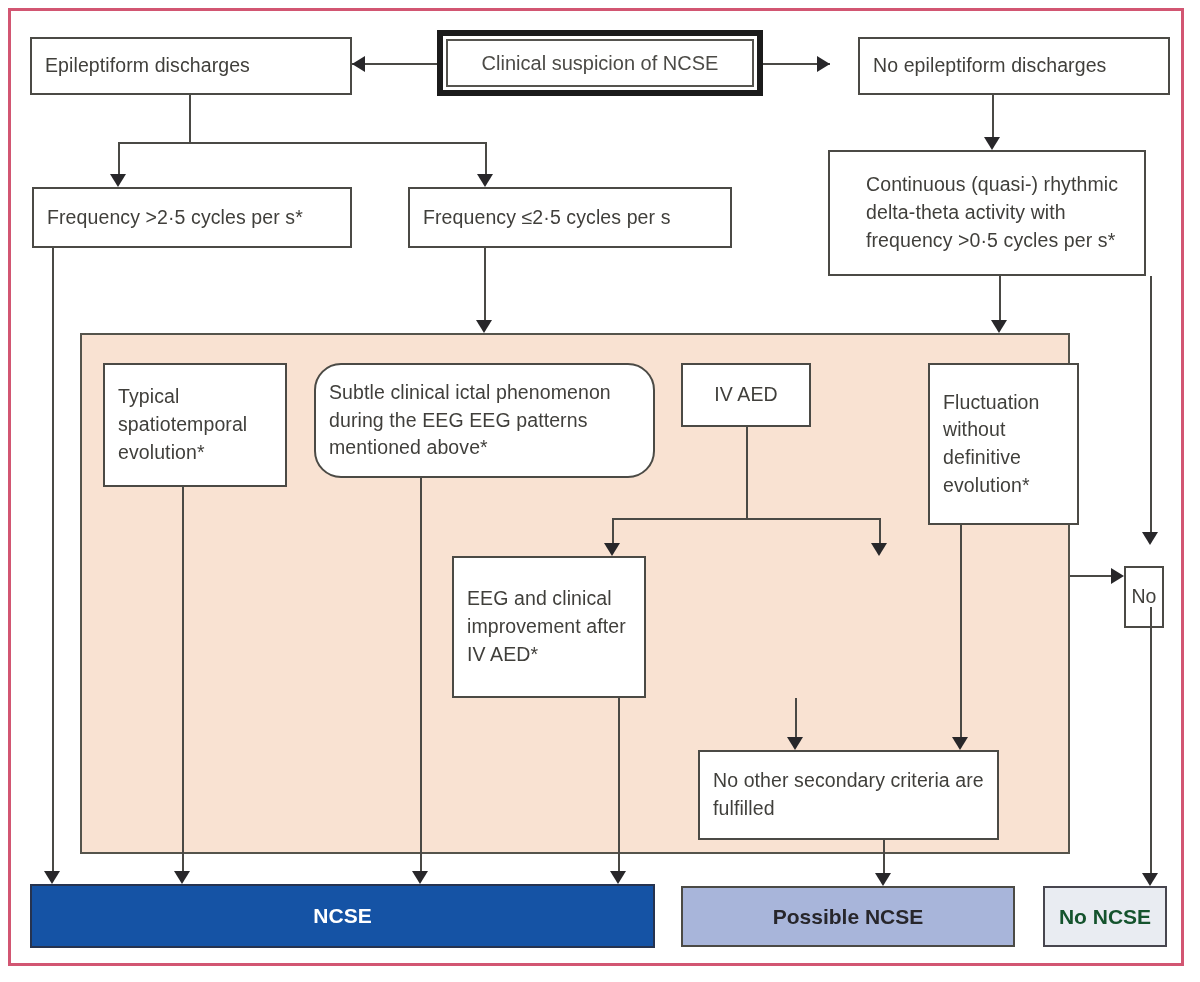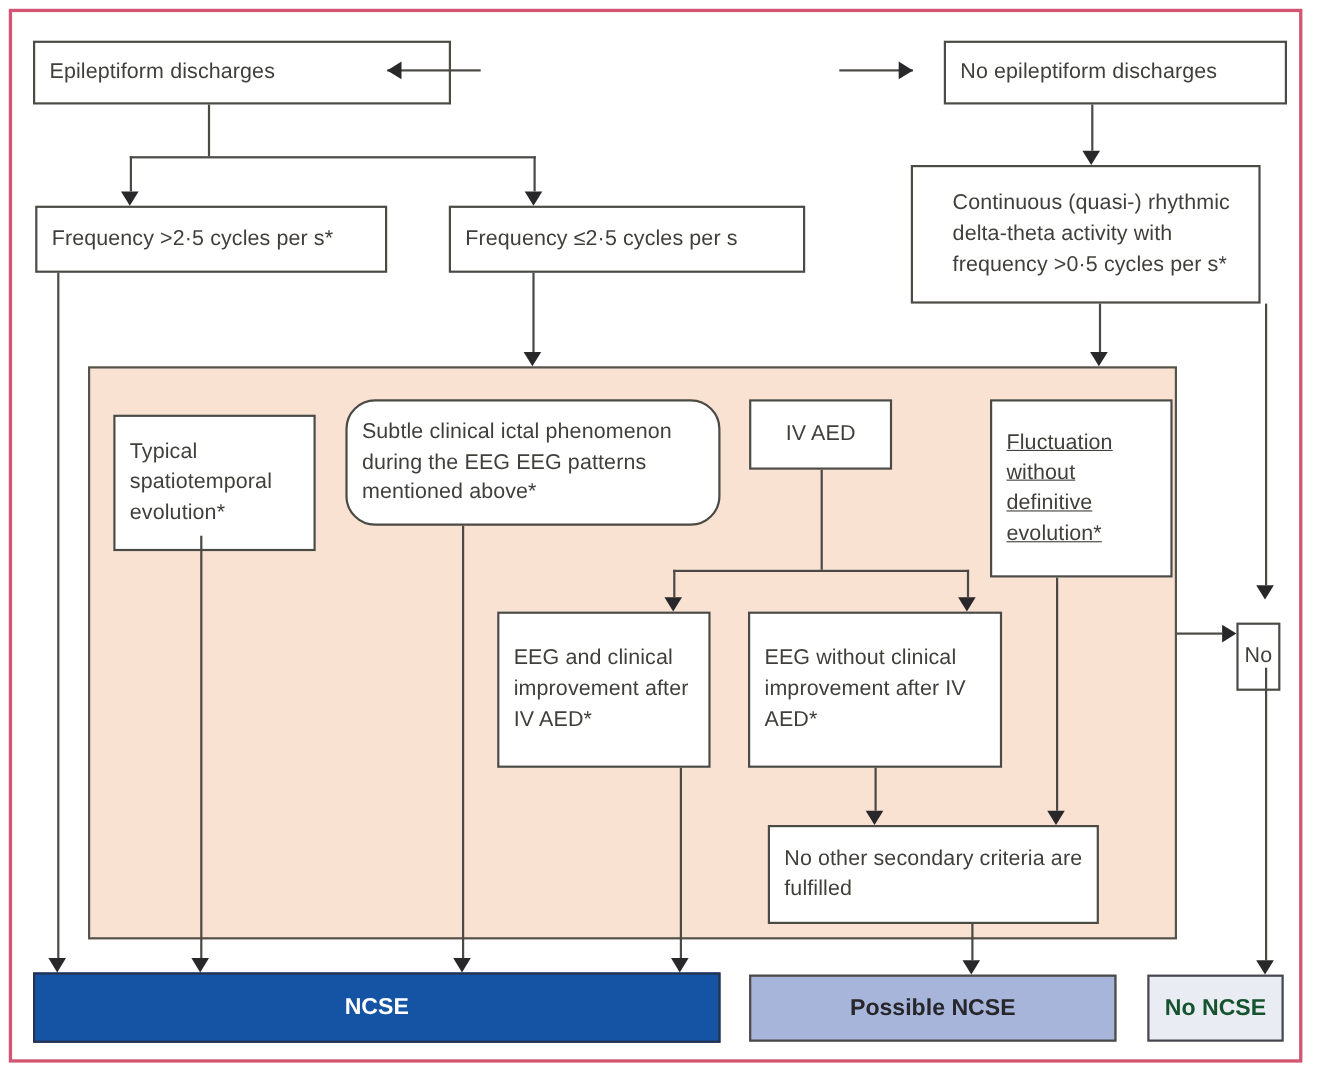--- a/index.html
+++ b/index.html
@@ -35,44 +35,47 @@
   .outcome.ncse{left:30px;top:884px;width:625px;height:64px;background:#1553a5;color:#ffffff;border-color:#26334f;}
   .outcome.possible{left:681px;top:886px;width:334px;height:61px;background:#a8b5da;color:#27262b;border-color:#4b4a45;}
   .outcome.noncse{left:1043px;top:886px;width:124px;height:61px;background:#e9ecf2;color:#14532d;border-color:#47464f;}
   .vline,.hline{position:absolute;background:#4a4945;}
   .vline{width:2px;}
   .hline{height:2px;}
   .arrow-d{position:absolute;width:0;height:0;border-left:8px solid transparent;border-right:8px solid transparent;border-top:13px solid #28272a;}
   .arrow-l{position:absolute;width:0;height:0;border-top:8px solid transparent;border-bottom:8px solid transparent;border-right:13px solid #28272a;}
   .arrow-r{position:absolute;width:0;height:0;border-top:8px solid transparent;border-bottom:8px solid transparent;border-left:13px solid #28272a;}
   
-  .n-epi{left:30px;top:37px;width:380px;height:58px;}
+  .n-epi{left:30px;top:37px;width:322px;height:58px;}
   .n-noepi{left:830px;top:37px;width:312px;height:58px;margin-left:28px;}
   .n-freqhigh{left:32px;top:187px;width:320px;height:61px;}
   .n-freqlow{left:408px;top:187px;width:324px;height:61px;}
   .n-cont{left:828px;top:150px;width:318px;height:126px;padding-left:36px;}
-  .n-typical{left:103px;top:363px;width:184px;height:124px;margin-top:14px;}
+  .n-typical{left:103px;top:363px;width:184px;height:124px;}
   .n-subtle{left:314px;top:363px;width:341px;height:115px;border-radius:27px;}
   .n-ivaed{left:681px;top:363px;width:130px;height:64px;}
-  .n-fluct{left:900px;top:363px;width:166px;height:162px;text-decoration:underline;}
+  .n-fluct{left:928px;top:363px;width:151px;height:162px;}
   .n-eegand{left:452px;top:556px;width:194px;height:142px;}
   .n-eegwo{left:680px;top:556px;width:231px;height:142px;}
   .n-noother{left:678px;top:750px;width:301px;height:90px;margin-left:20px;}
   .n-no{left:1124px;top:545px;width:40px;height:62px;margin-top:21px;}
 </style>
 </head>
 <body>
 
 <div id="canvas">
   <div class="frame"></div>
 
   <div class="panel"></div>
 
   <div class="node n-epi">
     <span>Epileptiform discharges</span>
+  </div>
+  <div class="clinical">
+    <span>Clinical suspicion of NCSE</span>
   </div>
   <div class="node n-noepi">
     <span>No epileptiform discharges</span>
   </div>
 
   <div class="node n-freqhigh">
     <span>Frequency &gt;2·5 cycles per s*</span>
   </div>
   <div class="node n-freqlow">
     <span>Frequency ≤2·5 cycles per s</span>
@@ -88,23 +91,20 @@
     <span>Subtle clinical ictal phenomenon during the EEG EEG patterns mentioned above*</span>
   </div>
   <div class="node center n-ivaed">
     <span>IV AED</span>
   </div>
   <div class="node n-fluct">
     <span>Fluctuation without definitive evolution*</span>
   </div>
   <div class="node n-eegand">
     <span>EEG and clinical improvement after IV AED*</span>
-  </div>
-  <div class="node n-eegwo">
-    <span>EEG without clinical improvement after IV AED*</span>
   </div>
   <div class="node n-noother">
     <span>No other secondary criteria are fulfilled</span>
   </div>
 
   <div class="node center n-no">
     <span>No</span>
   </div>
 
   <div class="outcome ncse">

